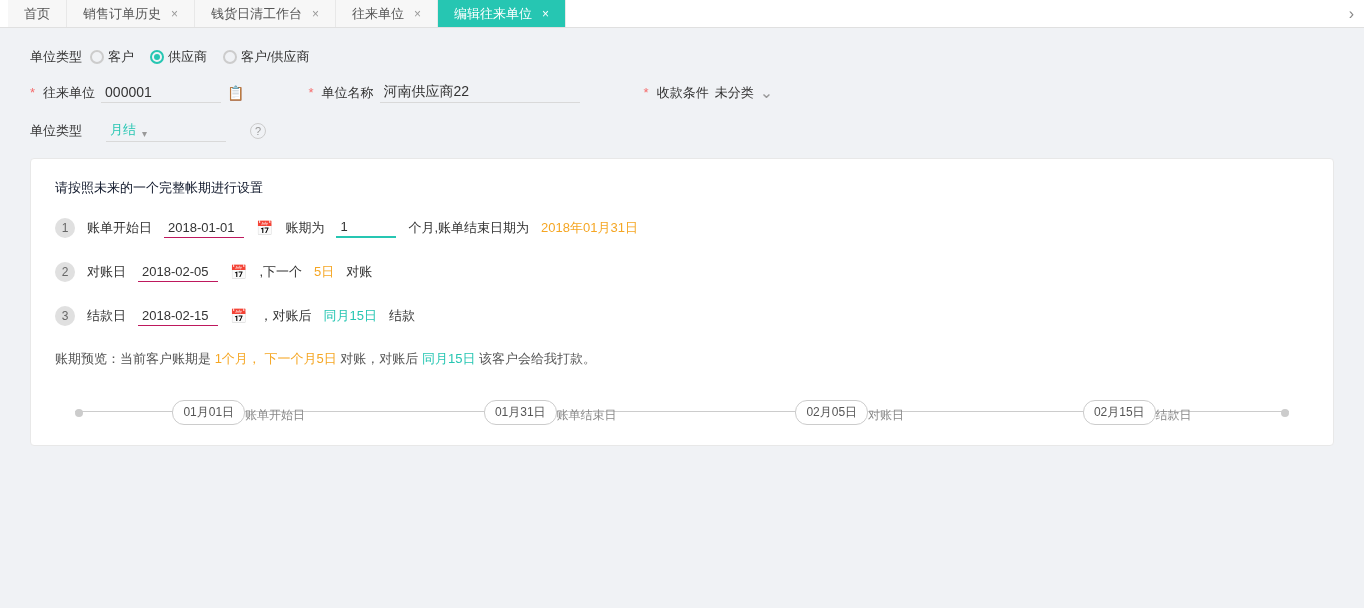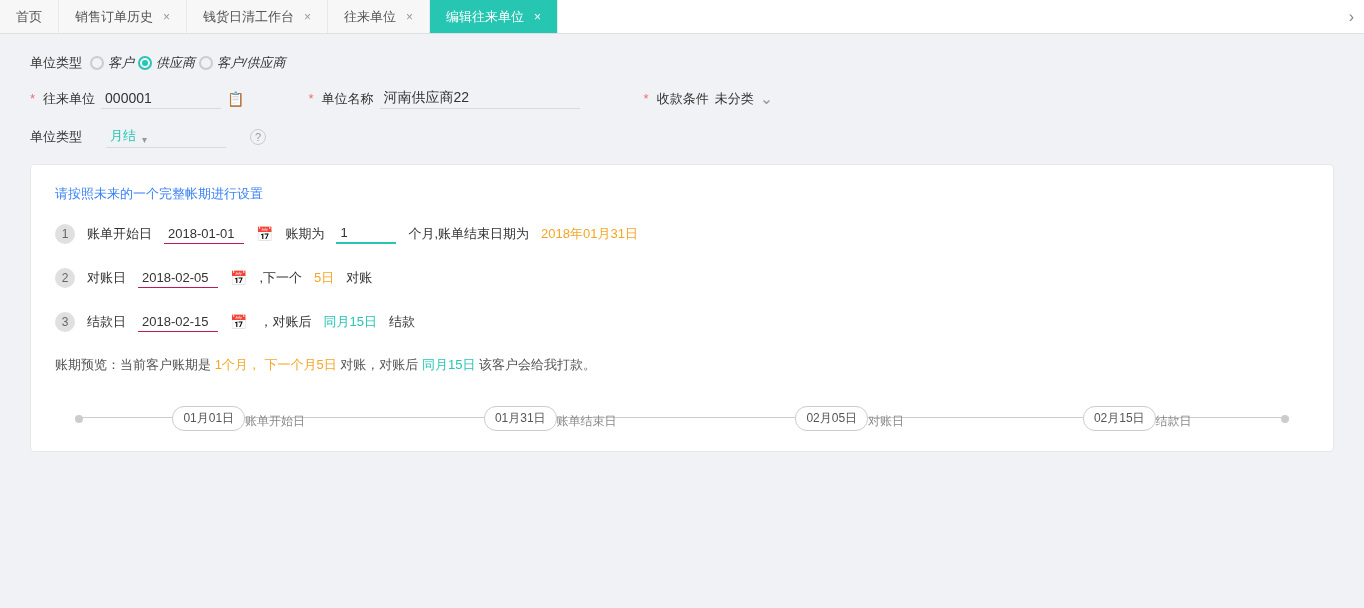--- a/index.html
+++ b/index.html
@@ -4,22 +4,22 @@
   <style>
     * { box-sizing: border-box; margin: 0; padding: 0; }
     body { font-family: 'Microsoft YaHei', Arial, sans-serif; font-size: 13px; background: #f0f2f5; color: #333; }
 
     
     .tab-bar {
       display: flex;
       align-items: stretch;
       background: #fff;
       border-bottom: 1px solid #e0e0e0;
-      height: 34px;
-      padding-left: 0;
+      height: 28px;
+      padding-left: 8px;
     }
     .tab-item {
       display: flex;
       align-items: center;
       padding: 0 16px;
       cursor: pointer;
       font-size: 13px;
       color: #555;
       border-right: 1px solid #e8e8e8;
       white-space: nowrap;
@@ -70,22 +70,21 @@
 
     .required-star {
       color: #f56c6c;
       margin-right: 2px;
     }
 
     
     .radio-group {
       display: flex;
       align-items: center;
-      gap: 4px;
-      font-style: italic;
+      gap: 16px;
     }
     .radio-item {
       display: flex;
       align-items: center;
       gap: 4px;
       cursor: pointer;
       font-size: 13px;
     }
     .radio-circle {
       width: 14px;
@@ -168,21 +167,21 @@
     .period-card {
       border: 1px solid #e8e8e8;
       border-radius: 4px;
       padding: 20px 24px;
       background: #fff;
       margin-top: 4px;
     }
 
     .period-title {
       font-size: 13px;
-      color: #3b82f6;
+      color: #0f172a;
       margin-bottom: 20px;
     }
 
     .period-row {
       display: flex;
       align-items: center;
       gap: 12px;
       margin-bottom: 24px;
     }
 

